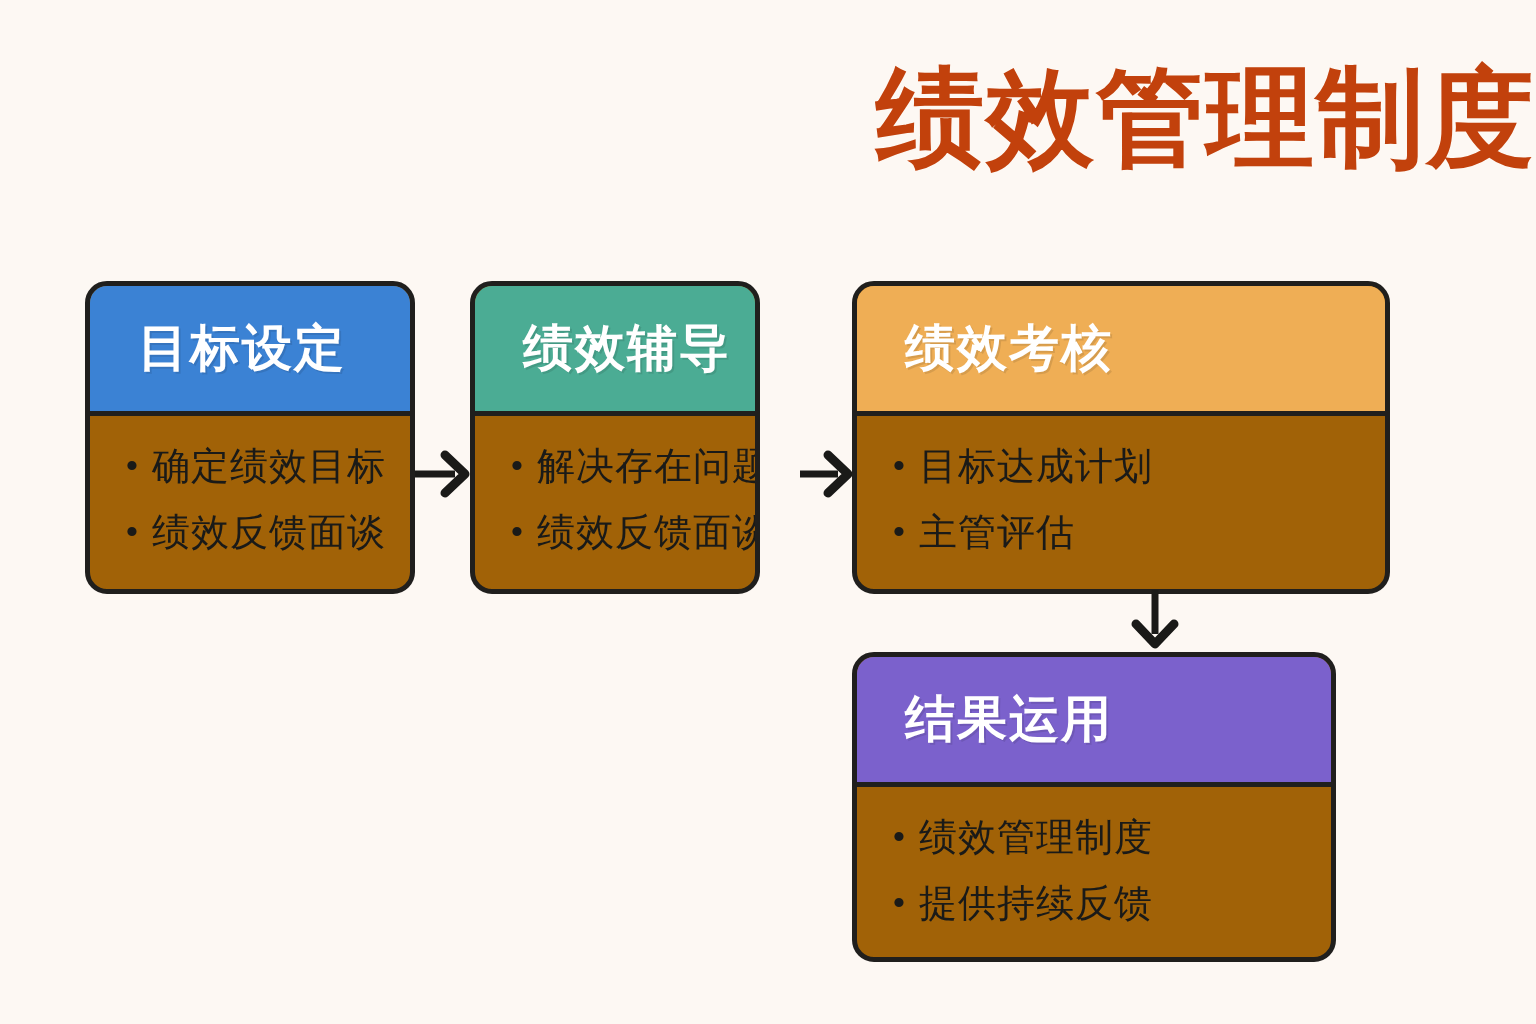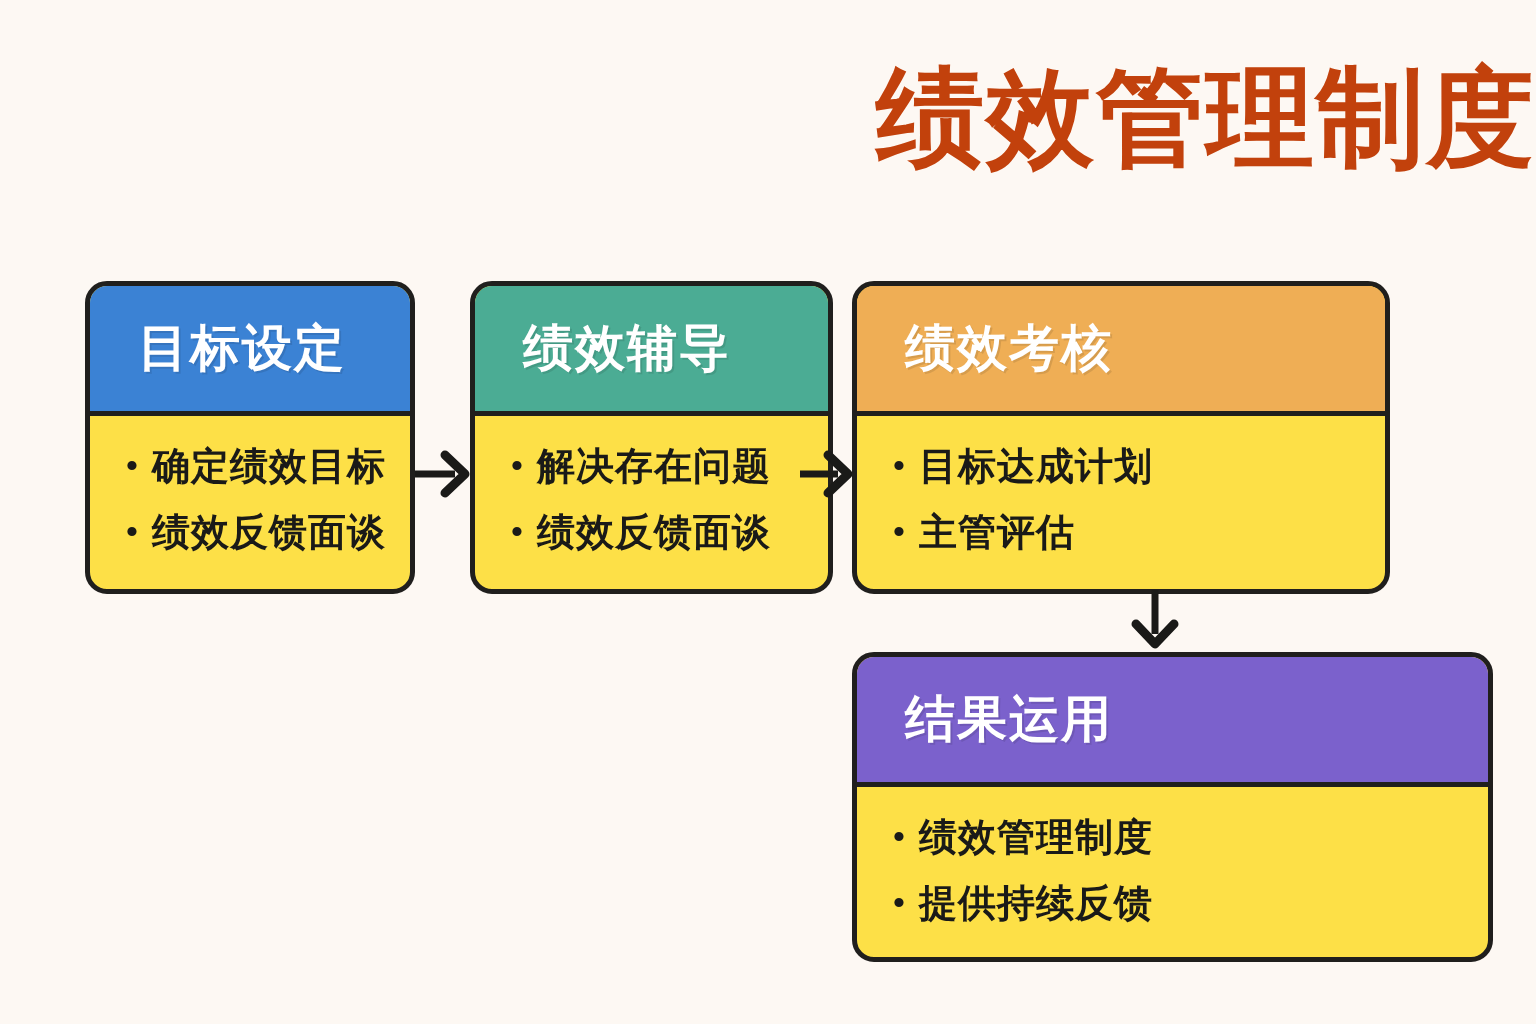--- a/index.html
+++ b/index.html
@@ -33,21 +33,21 @@
     letter-spacing: 2px;
     white-space: nowrap;
   }
 
   
   .card {
     position: absolute;
     box-sizing: border-box;
     border: 5px solid #201F1D;
     border-radius: 22px;
-    background: #fde047;
+    background: #a16207;
     overflow: hidden;
     display: flex;
     flex-direction: column;
   }
   .card-header {
     box-sizing: border-box;
     height: 130px;
     flex: 0 0 130px;
     border-bottom: 5px solid #201F1D;
     display: flex;
@@ -80,30 +80,30 @@
     font-size: 34px;
     line-height: 1;
     color: #1A1A18;
     margin-right: 14px;
     position: relative;
     top: -2px;
   }
   .bullet-text {
     font-size: 38px;
     line-height: 48px;
-    font-weight: 700;
+    font-weight: 400;
     color: #1A1A18;
     letter-spacing: 1px;
   }
 
   
   #card-goal     { left: 85px;  top: 281px; width: 330px; height: 313px; }
-  #card-coach    { left: 470px; top: 281px; width: 363px; height: 313px; }
+  #card-coach    { left: 470px; top: 281px; width: 290px; height: 313px; }
   #card-review   { left: 852px; top: 281px; width: 538px; height: 313px; }
-  #card-result   { left: 852px; top: 652px; width: 641px; height: 310px; }
+  #card-result   { left: 852px; top: 652px; width: 484px; height: 310px; }
 
   #card-goal   .card-header { background: #3B82D4; }
   #card-coach  .card-header { background: #4BAC94; }
   #card-review .card-header { background: #EFAE55; }
   #card-result .card-header { background: #7B61CC; }
 
   
   .arrow {
     position: absolute;
   }

